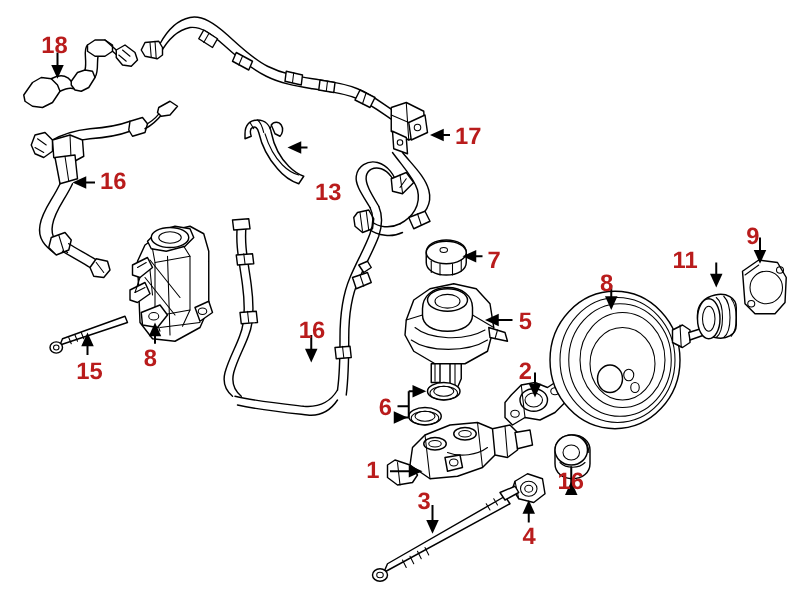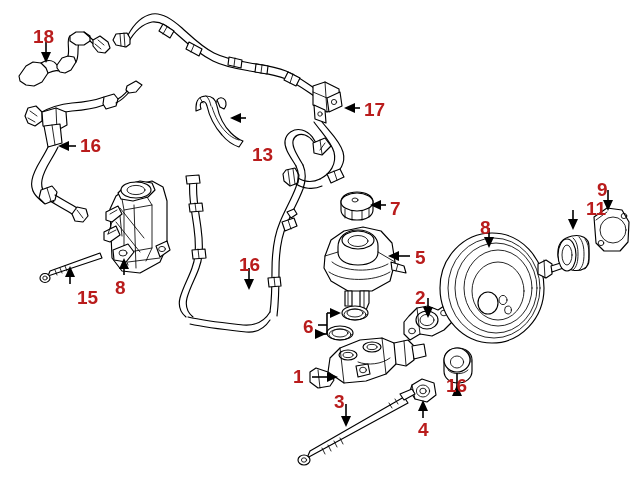--- a/index.html
+++ b/index.html
@@ -430,22 +430,22 @@
   <div class="callout-label" style="left:293px; top:367px;">1</div>
   <div class="callout-label" style="left:415px; top:288px;">2</div>
   <div class="callout-label" style="left:334px; top:392px;">3</div>
   <div class="callout-label" style="left:418px; top:420px;">4</div>
   <div class="callout-label" style="left:415px; top:248px;">5</div>
   <div class="callout-label" style="left:303px; top:317px;">6</div>
   <div class="callout-label" style="left:390px; top:199px;">7</div>
   <div class="callout-label" style="left:480px; top:218px;">8</div>
   <div class="callout-label" style="left:597px; top:180px;">9</div>
   <div class="callout-label" style="left:446px; top:376px;">16</div>
-  <div class="callout-label" style="left:586px; top:199px;">11</div>
+  <div class="callout-label" style="left:538px; top:199px;">11</div>
   <div class="callout-label" style="left:364px; top:100px;">17</div>
   <div class="callout-label" style="left:252px; top:110px;margin-top:35px;">13</div>
   <div class="callout-label" style="left:115px; top:278px;">8</div>
-  <div class="callout-label" style="left:61px;  top:288px;margin-left:16px;">15</div>
+  <div class="callout-label" style="left:61px;  top:288px;">15</div>
   <div class="callout-label" style="left:80px;  top:136px;">16</div>
   <div class="callout-label" style="left:239px; top:255px;">16</div>
   <div class="callout-label" style="left:33px;  top:27px;">18</div>
 
 </div>
 
 </body></html>

